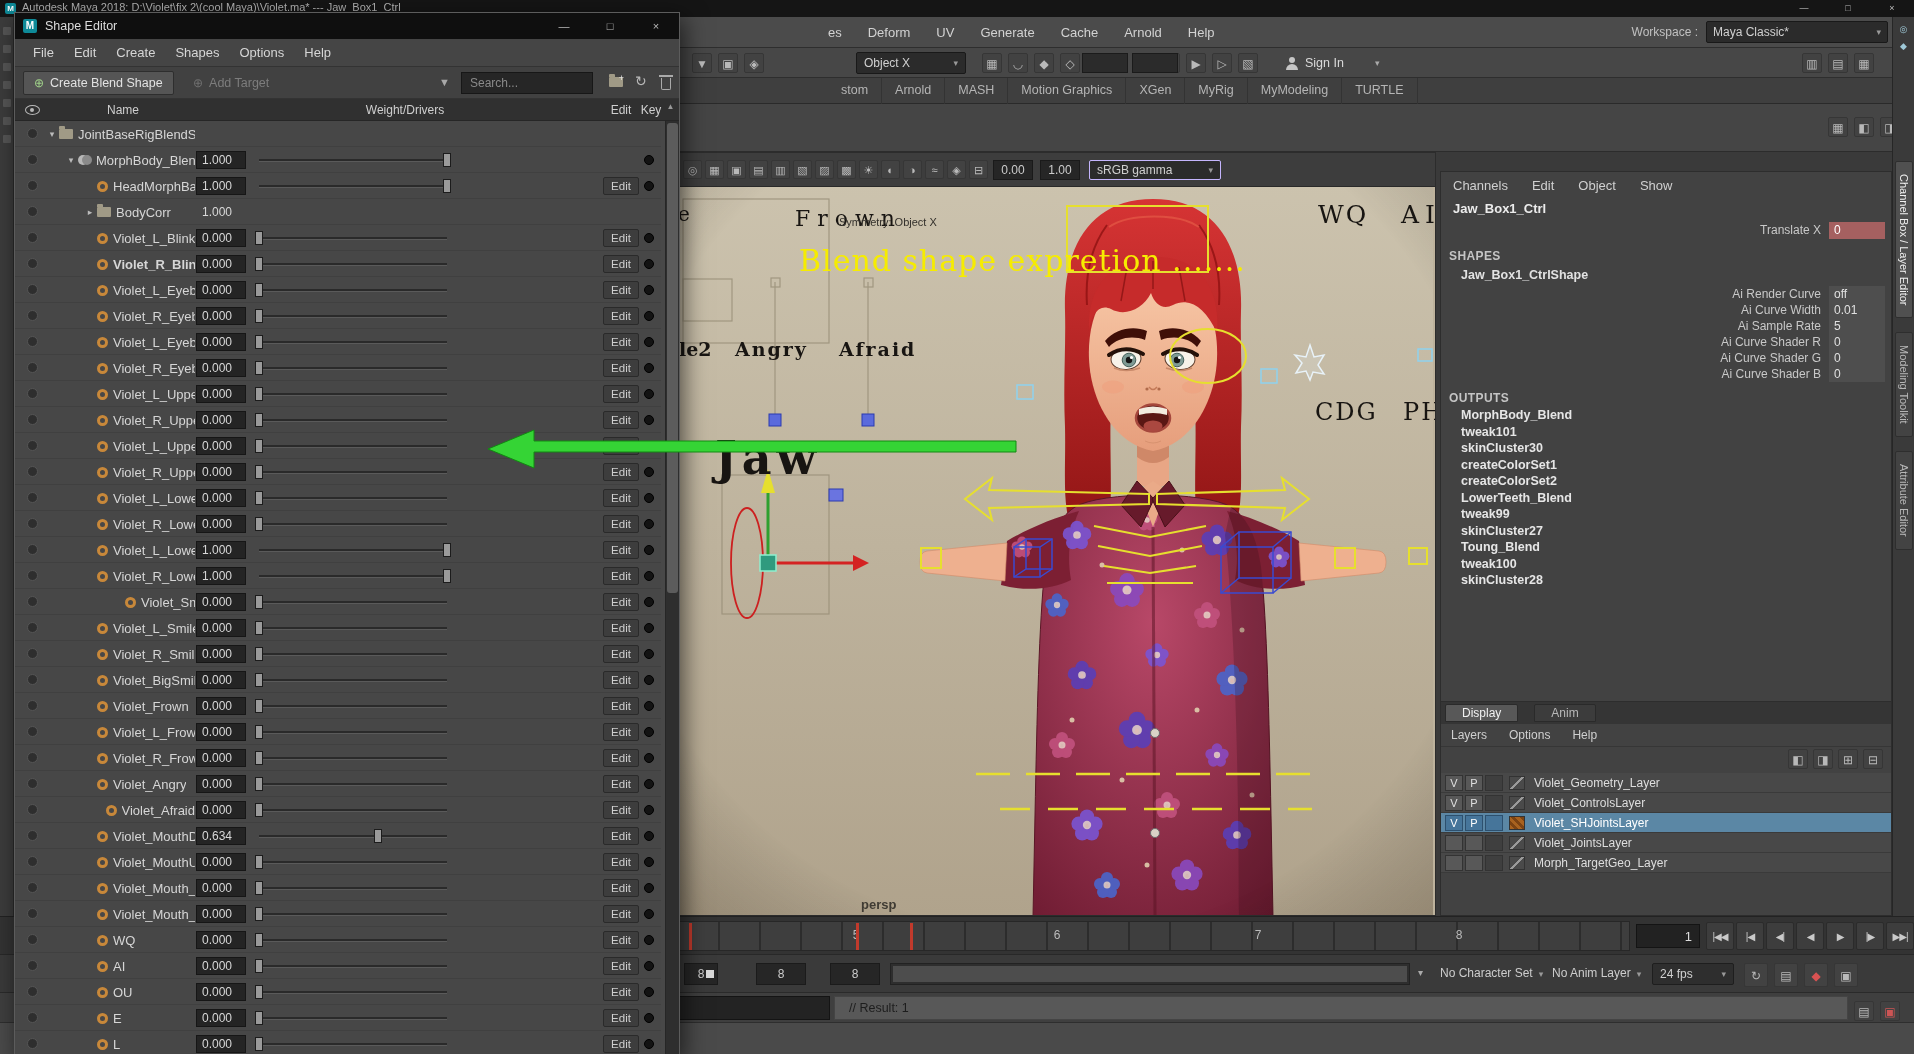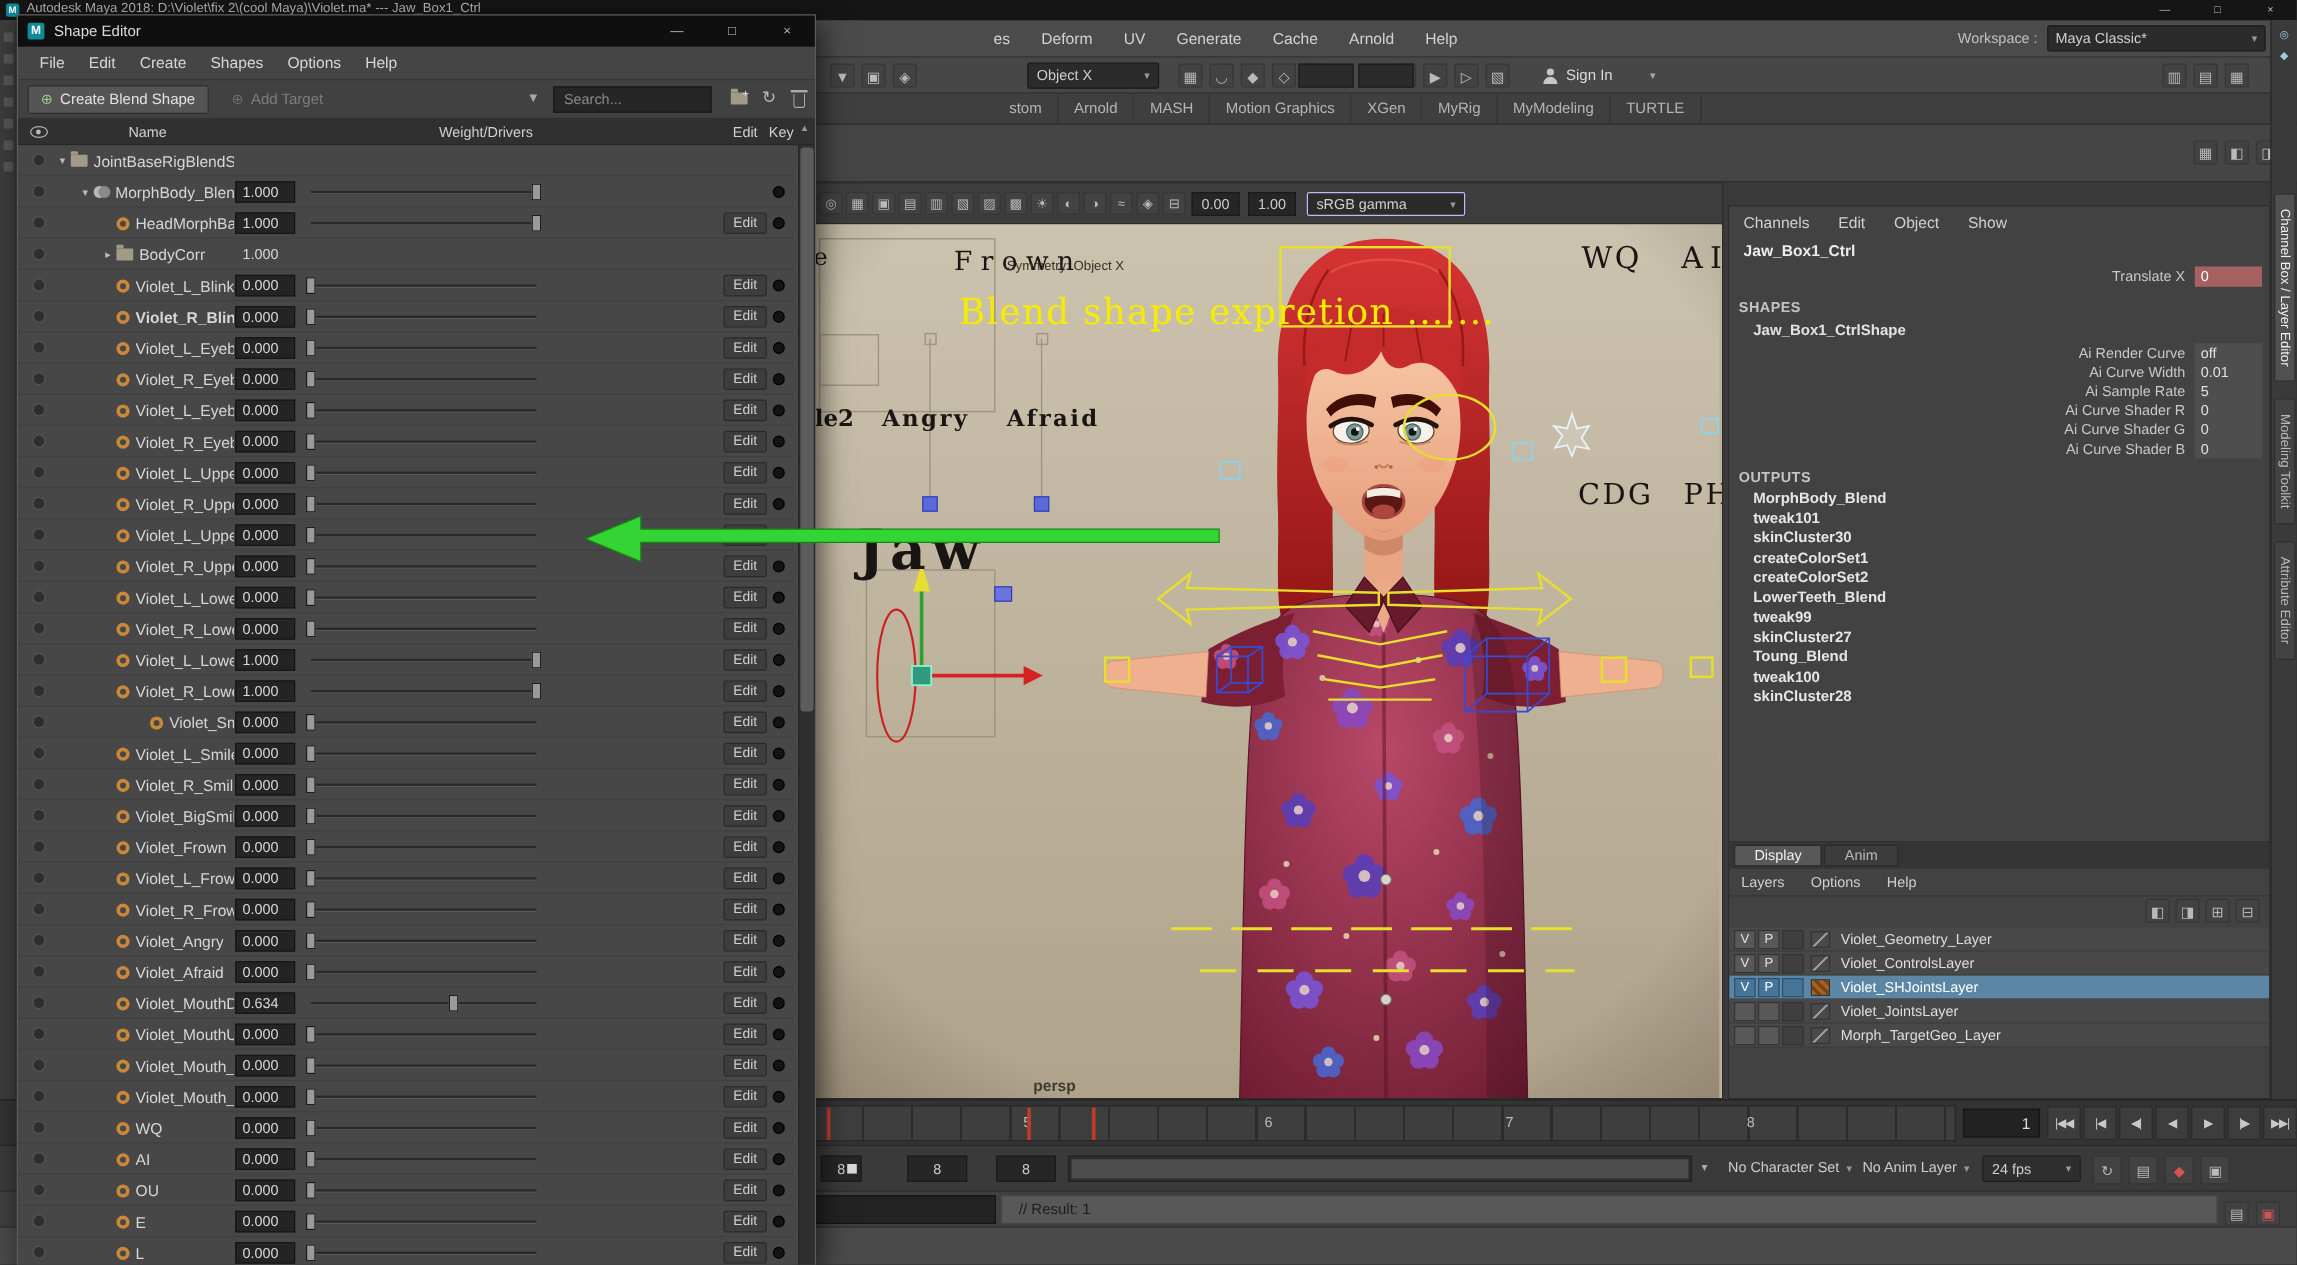--- a/index.html
+++ b/index.html
@@ -90,21 +90,21 @@
 #cb-attrs .cb-attr{height:20px}
 #cb-shape-attrs .cb-attr{height:16px}
 .cb-alabel{font-size:12px;color:#c8c8c8;margin-right:8px;white-space:nowrap}
 .cb-aval{width:56px;height:16px;line-height:16px;font-size:12px;padding-left:5px}
 #cb-attrs .cb-aval{background:#a56060;color:#fff;height:17px;line-height:17px}
 #cb-shape-attrs .cb-aval{background:#4e4e4e;color:#e0e0e0}
 .cb-header{padding:9px 0 2px 8px;color:#c4c4c4;font-weight:bold;font-size:12px;letter-spacing:.4px}
 #cb-shape-node{padding:3px 0 4px 20px;font-weight:bold;color:#e2e2e2;font-size:12.5px}
 .cb-output{padding-left:20px;font-weight:bold;color:#e6e6e6;font-size:12.5px;line-height:16.5px;white-space:nowrap}
 #layer-editor{position:absolute;left:0;right:0;top:529px;bottom:0;background:#424242;border-top:1px solid #2d2d2d}
-#layer-tabs{display:flex;gap:2px;padding:2px 4px;background:#353535}
+#layer-tabs{display:flex;gap:16px;padding:2px 4px;background:#353535}
 .ltab{padding:1px 16px;background:#3c3c3c;border:1px solid #2a2a2a;font-size:12px;color:#b8b8b8;border-radius:2px 2px 0 0}
 .ltab.active{background:#585858;color:#f0f0f0}
 #layer-menus{display:flex;gap:22px;padding:4px 10px;border-bottom:1px solid #363636}
 #layer-menus .mitem{font-size:12px;color:#cfcfcf}
 #layer-icons{justify-content:flex-end;position:relative;height:24px;display:flex;gap:5px;align-items:center;padding-right:8px}
 #layer-rows{margin-top:2px}
 .layer-row{display:flex;align-items:center;height:20px;background:#484848;border-bottom:1px solid #3a3a3a;padding-left:4px;gap:2px}
 .lcell{width:18px;height:16px;background:#585858;border:1px solid #333;font-size:11px;color:#e0e0e0;text-align:center;line-height:15px}
 .lcell.blank{background:#3f3f3f}
 .lswatch{width:16px;height:14px;border:1px solid #333;margin-left:4px;
@@ -1166,21 +1166,21 @@
           </div>
           <span class="se-value">0.000</span>
           <span class="se-slider">
             <span class="se-thumb" style="left: calc(0% - 4px);"></span>
           </span>
           <span class="se-editbtn">Edit</span>
           <span class="se-key"></span>
         </div>
         <div class="se-row">
           <span class="se-dot"></span>
-          <div class="se-flow" style="padding-left: 68px;">
+          <div class="se-flow" style="padding-left: 68px; justify-content: flex-end;">
             <span class="se-exp"></span>
             <span class="se-ico ico-target"></span>
             <span class="se-name">Violet_Afraid</span>
           </div>
           <span class="se-value">0.000</span>
           <span class="se-slider">
             <span class="se-thumb" style="left: calc(0% - 4px);"></span>
           </span>
           <span class="se-editbtn">Edit</span>
           <span class="se-key"></span>

